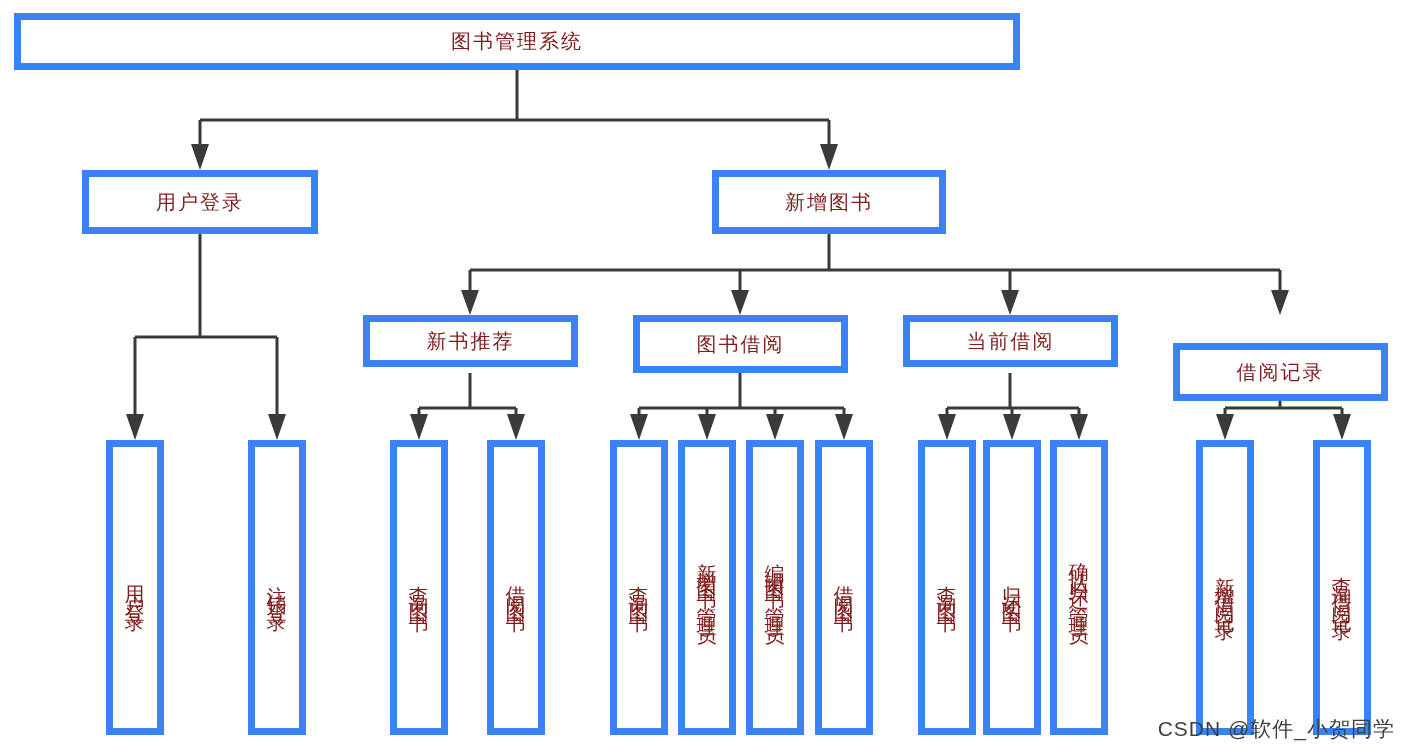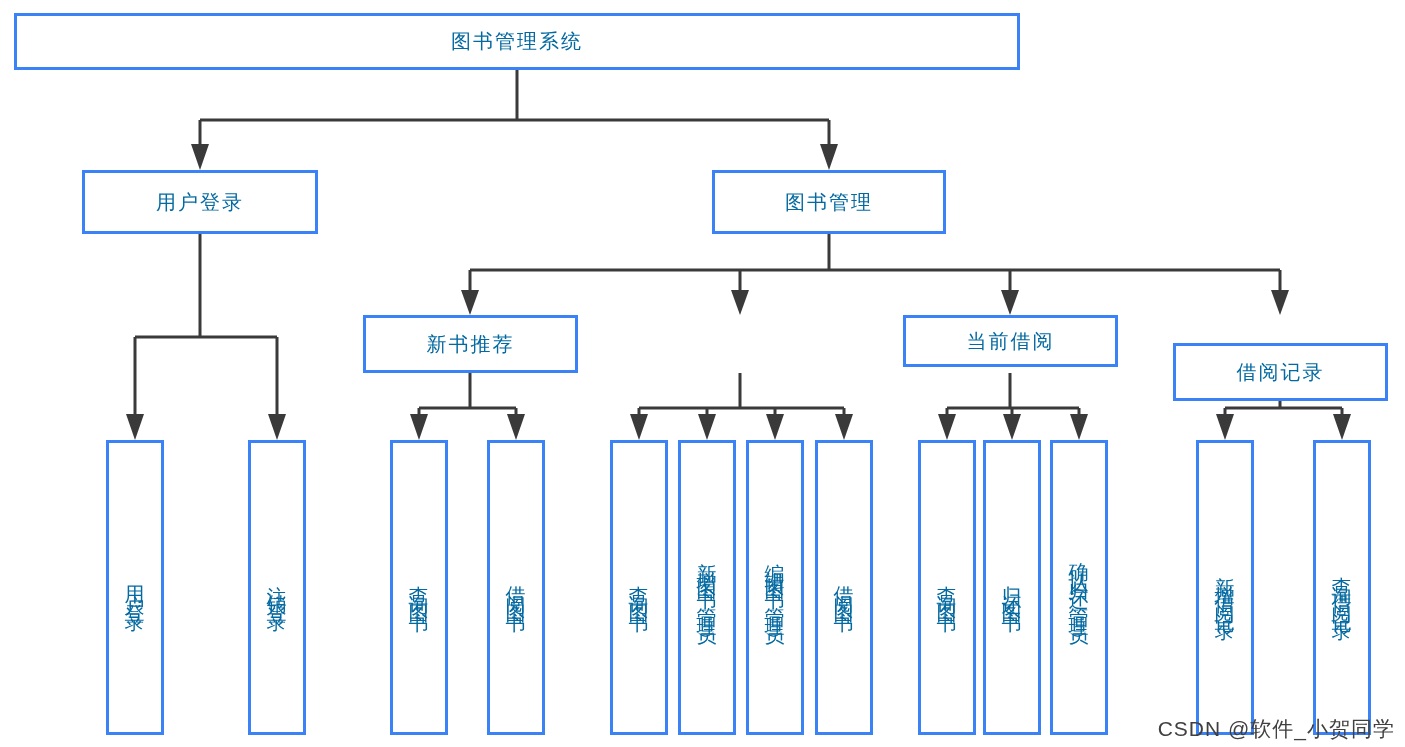--- a/index.html
+++ b/index.html
@@ -19,43 +19,43 @@
     position: absolute;
     left: 0;
     top: 0;
     width: 1405px;
     height: 747px;
     pointer-events: none;
   }
   .box {
     position: absolute;
     box-sizing: border-box;
-    border: 3px solid #3b82f6;
+    border: 7px solid #3b82f6;
     background: #ffffff;
     display: flex;
     align-items: center;
     justify-content: center;
-    color: #0369a1;
+    color: #7f1d1d;
   }
   .hbox {
     font-size: 20px;
     letter-spacing: 2px;
     white-space: nowrap;
   }
   .vbox {
     writing-mode: vertical-rl;
     text-orientation: mixed;
     font-size: 20px;
     letter-spacing: 9px;
     line-height: 1;
   }
   .root-box      { left: 14px;   top: 13px;  width: 1006px; height: 57px; }
   .n-user-login  { left: 82px;   top: 170px; width: 236px;  height: 64px; }
   .n-book-mgmt   { left: 712px;  top: 170px; width: 234px;  height: 64px; }
-  .n-newbook     { left: 363px;  top: 315px; width: 215px;  height: 58px; }
+  .n-newbook     { left: 363px;  top: 315px; width: 215px;  height: 52px; }
   .n-borrow      { left: 633px;  top: 315px; width: 215px;  height: 58px; }
   .n-current     { left: 903px;  top: 315px; width: 215px;  height: 52px; }
   .n-records     { left: 1173px; top: 315px; width: 215px;  height: 58px; margin-top: 28px; }
   .leaf          { top: 440px; width: 58px; height: 295px; }
   .lf-1  { left: 106px;  }
   .lf-2  { left: 248px;  }
   .lf-3  { left: 390px;  }
   .lf-4  { left: 487px;  }
   .lf-5  { left: 610px;  }
   .lf-6  { left: 678px;  }
@@ -127,23 +127,24 @@
     <g stroke="#3a3a3a" stroke-width="3" fill="#3a3a3a">
       <path fill="none" d="M1280,373 V408 M1225,408 H1342 M1225,408 V416 M1342,408 V416"></path>
       <polygon stroke="none" points="1216,414 1234,414 1225,440"></polygon>
       <polygon stroke="none" points="1333,414 1351,414 1342,440"></polygon>
     </g>
   </svg>
 
   <div class="box hbox root-box">图书管理系统</div>
 
   <div class="box hbox n-user-login">用户登录</div>
-  <div class="box hbox n-book-mgmt">图书管理</div>
+  <div class="box hbox n-book-mgmt">新增图书</div>
 
   <div class="box hbox n-newbook">新书推荐</div>
+  <div class="box hbox n-borrow">图书借阅</div>
   <div class="box hbox n-current">当前借阅</div>
   <div class="box hbox n-records">借阅记录</div>
 
   <div class="box vbox leaf lf-1">用户登录</div>
   <div class="box vbox leaf lf-2">注销登录</div>
 
   <div class="box vbox leaf lf-3">查询图书</div>
   <div class="box vbox leaf lf-4">借阅图书</div>
 
   <div class="box vbox leaf lf-5">查询图书</div>

